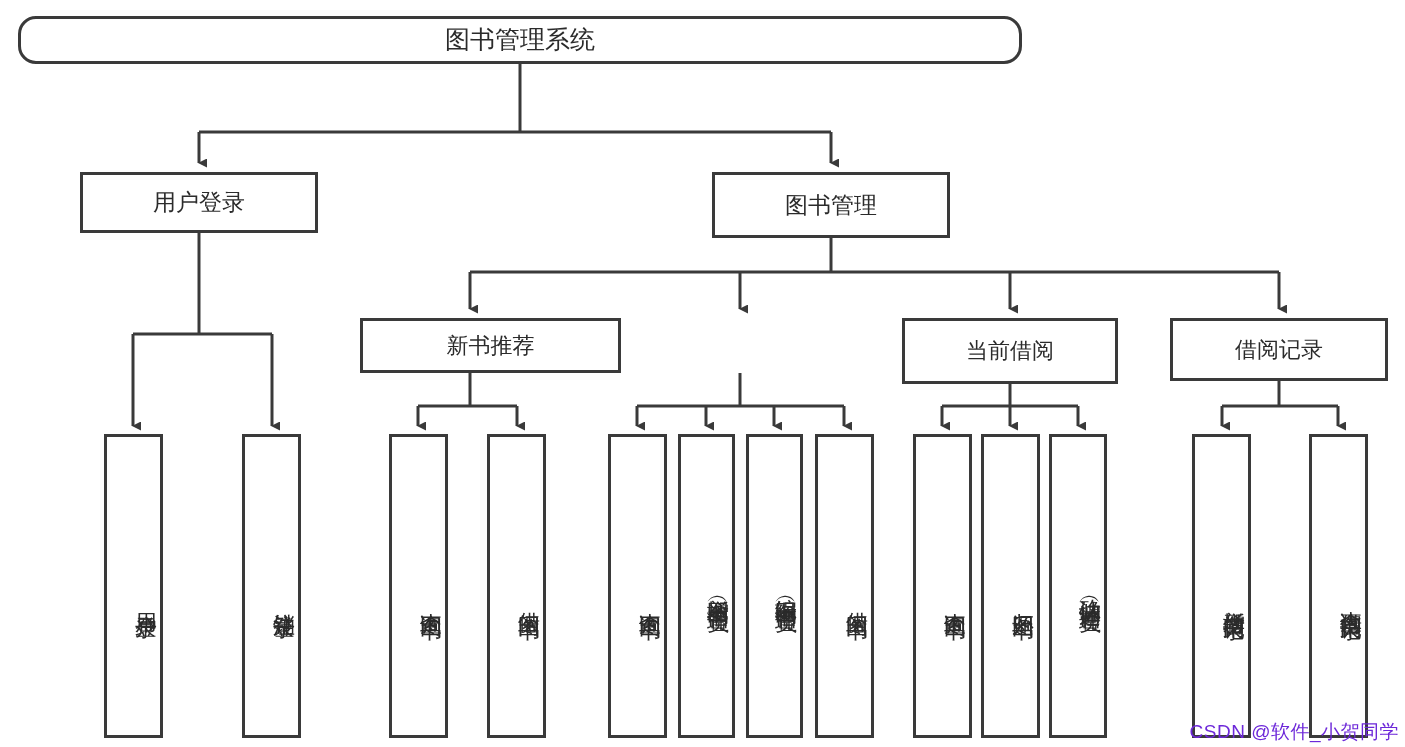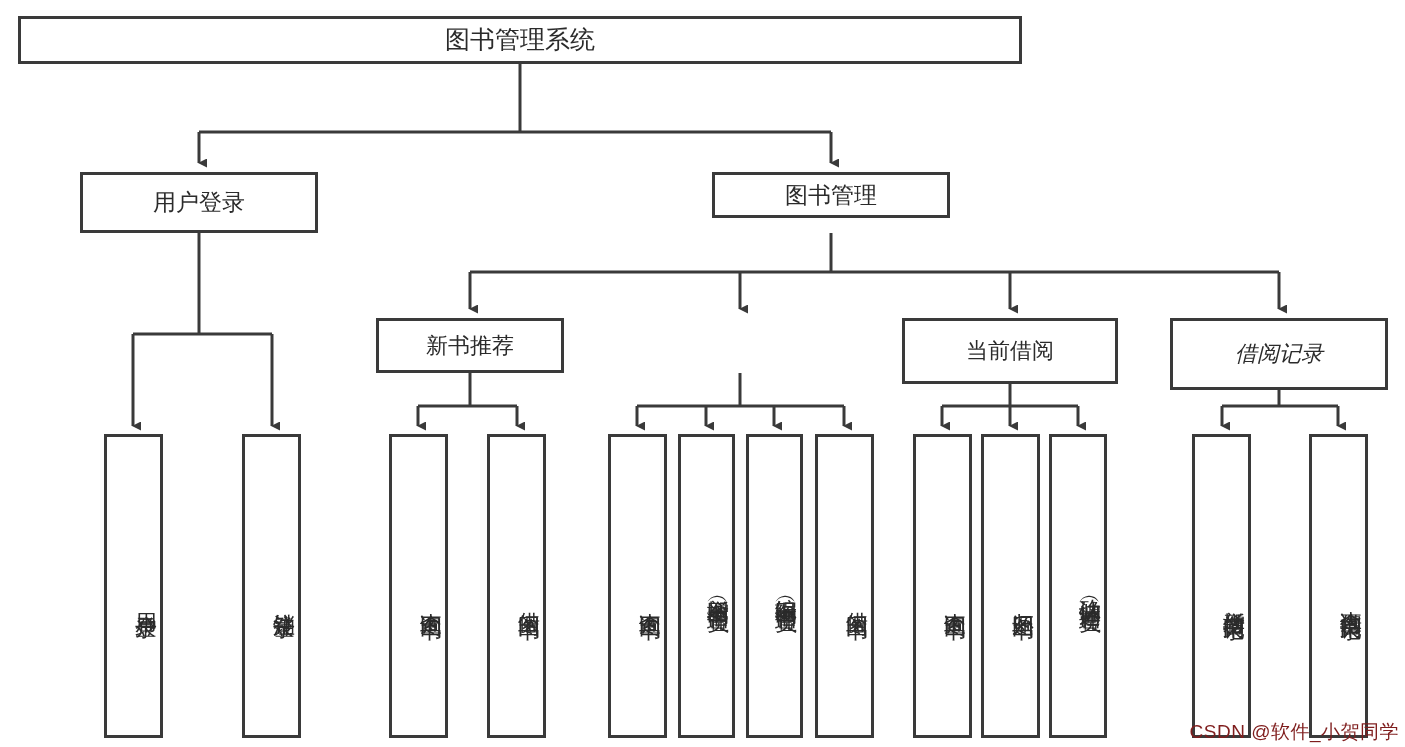--- a/index.html
+++ b/index.html
@@ -33,20 +33,21 @@
     background: #ffffff;
     color: #2b2b2b;
     display: flex;
     align-items: center;
     justify-content: center;
     text-align: center;
     line-height: 1.25;
   }
   .node.root {
     font-size: 25px;
+    border-radius: 18px;
   }
   .node.l1 {
     font-size: 23px;
   }
   .node.l2 {
     font-size: 22px;
   }
   .node.leaf {
     font-size: 22px;
     writing-mode: vertical-rl;
@@ -57,21 +58,21 @@
     letter-spacing: 2px;
   }
   .node.leaf.tall {
     padding-top: 8px;
   }
   .watermark {
     position: absolute;
     right: 6px;
     bottom: 2px;
     font-size: 19px;
-    color: #7f1d1d;
+    color: #6d28d9;
     white-space: nowrap;
     letter-spacing: 0.5px;
   }
 </style>
 </head>
 <body>
 
 <div id="canvas">
 
   <svg id="edges" viewBox="0 0 1405 747" width="1405" height="747" xmlns="http://www.w3.org/2000/svg">
@@ -120,25 +121,25 @@
       <path d="M 1279 373 L 1279 406"></path>
       <path d="M 1222 406 L 1338 406"></path>
       <path d="M 1222 406 L 1222 426" marker-end="url(#arrow)"></path>
       <path d="M 1338 406 L 1338 426" marker-end="url(#arrow)"></path>
     </g>
   </svg>
 
   <div class="node root" style="left:18px; top:16px; width:1004px; height:48px;">图书管理系统</div>
 
   <div class="node l1" style="left:80px; top:172px; width:238px; height:61px;">用户登录</div>
-  <div class="node l1" style="left:712px; top:172px; width:238px; height:46px;">图书管理</div>
+  <div class="node l1" style="left:712px; top:172px; width:238px; height:66px;">图书管理</div>
 
-  <div class="node l2" style="left:376px; top:318px; width:188px; height:55px;">新书推荐</div>
+  <div class="node l2" style="left:360px; top:318px; width:261px; height:55px;">新书推荐</div>
   <div class="node l2" style="left:902px; top:318px; width:216px; height:66px;">当前借阅</div>
-  <div class="node l2" style="left:1170px; top:318px; width:218px; height:72px;font-style:italic;">借阅记录</div>
+  <div class="node l2" style="left:1170px; top:318px; width:218px; height:63px;">借阅记录</div>
 
   <div class="node leaf" style="left:104px; top:434px; width:59px; height:304px;">用户登录</div>
   <div class="node leaf" style="left:242px; top:434px; width:59px; height:304px;">注销登录</div>
 
   <div class="node leaf" style="left:389px; top:434px; width:59px; height:304px;">查询图书</div>
   <div class="node leaf" style="left:487px; top:434px; width:59px; height:304px;">借阅图书</div>
 
   <div class="node leaf" style="left:608px; top:434px; width:59px; height:304px;">查询图书</div>
   <div class="node leaf tall" style="left:678px; top:434px; width:57px; height:304px;">新增图书（管理员）</div>
   <div class="node leaf tall" style="left:746px; top:434px; width:57px; height:304px;">编辑图书（管理员）</div>

